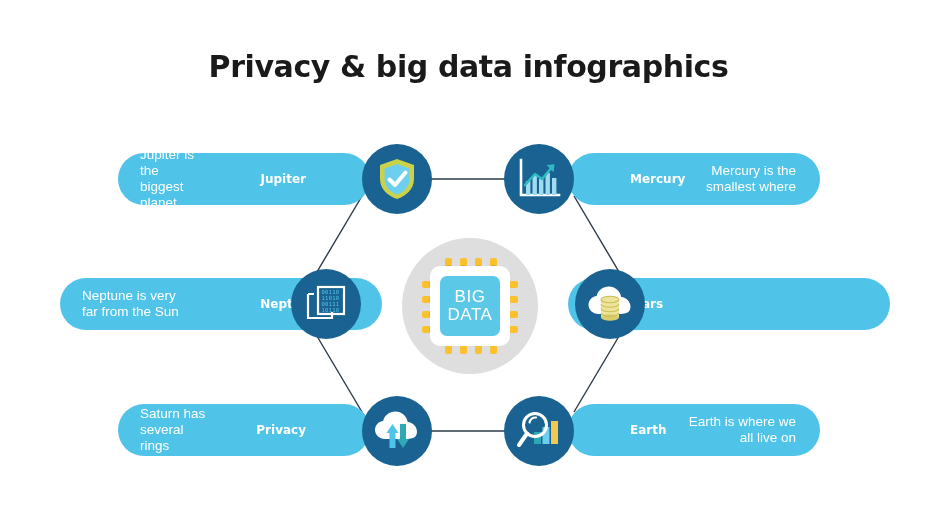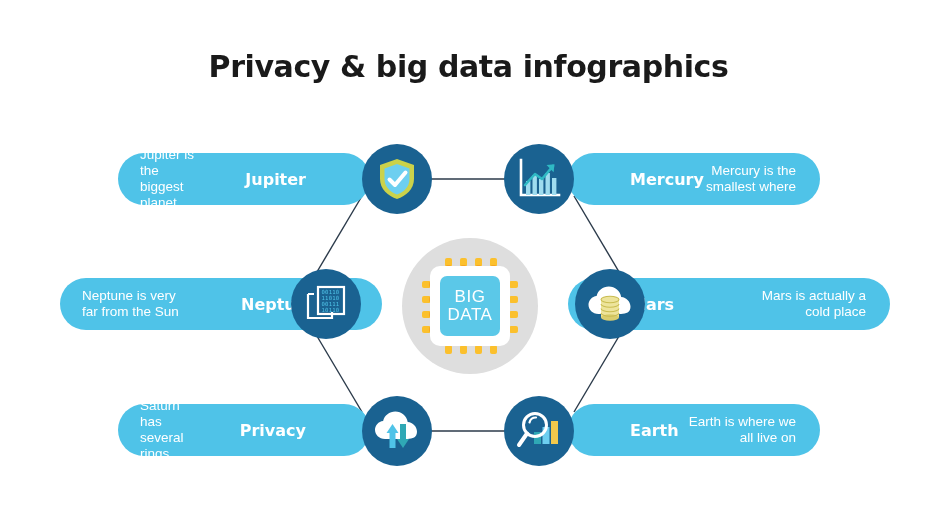--- a/index.html
+++ b/index.html
@@ -44,21 +44,21 @@
     font-size:13.5px;
     line-height:16px;
     color:#ffffff;
     white-space:pre-line;
   }
   .pill.left  .desc { text-align:left; }
   .pill.right .desc { text-align:right; }
 
   .plabel {
     font-family:"DejaVu Sans", sans-serif;
-    font-size:16px;
+    font-size:12px;
     font-weight:bold;
     color:#ffffff;
     white-space:nowrap;
   }
 
   
   #pill-jupiter { left:118px; top:153px; width:252px; }
   #pill-neptune { left:60px;  top:278px; width:322px; }
   #pill-saturn  { left:118px; top:404px; width:252px; }
   #pill-mercury { left:568px; top:153px; width:252px; }
@@ -147,22 +147,20 @@
   </div>
 
   <div class="pill right" id="pill-mercury">
     <div class="plabel">Mercury</div>
     <div class="desc">Mercury is the
 smallest where</div>
   </div>
 
   <div class="pill right" id="pill-mars">
     <div class="plabel">Mars</div>
-    <div class="desc">Mars is actually a
-cold place</div>
   </div>
 
   <div class="pill right" id="pill-earth">
     <div class="plabel">Earth</div>
     <div class="desc">Earth is where we
 all live on</div>
   </div>
 
   <div class="node" id="node-jupiter">
     <svg width="46" height="46" viewBox="0 0 46 46">

